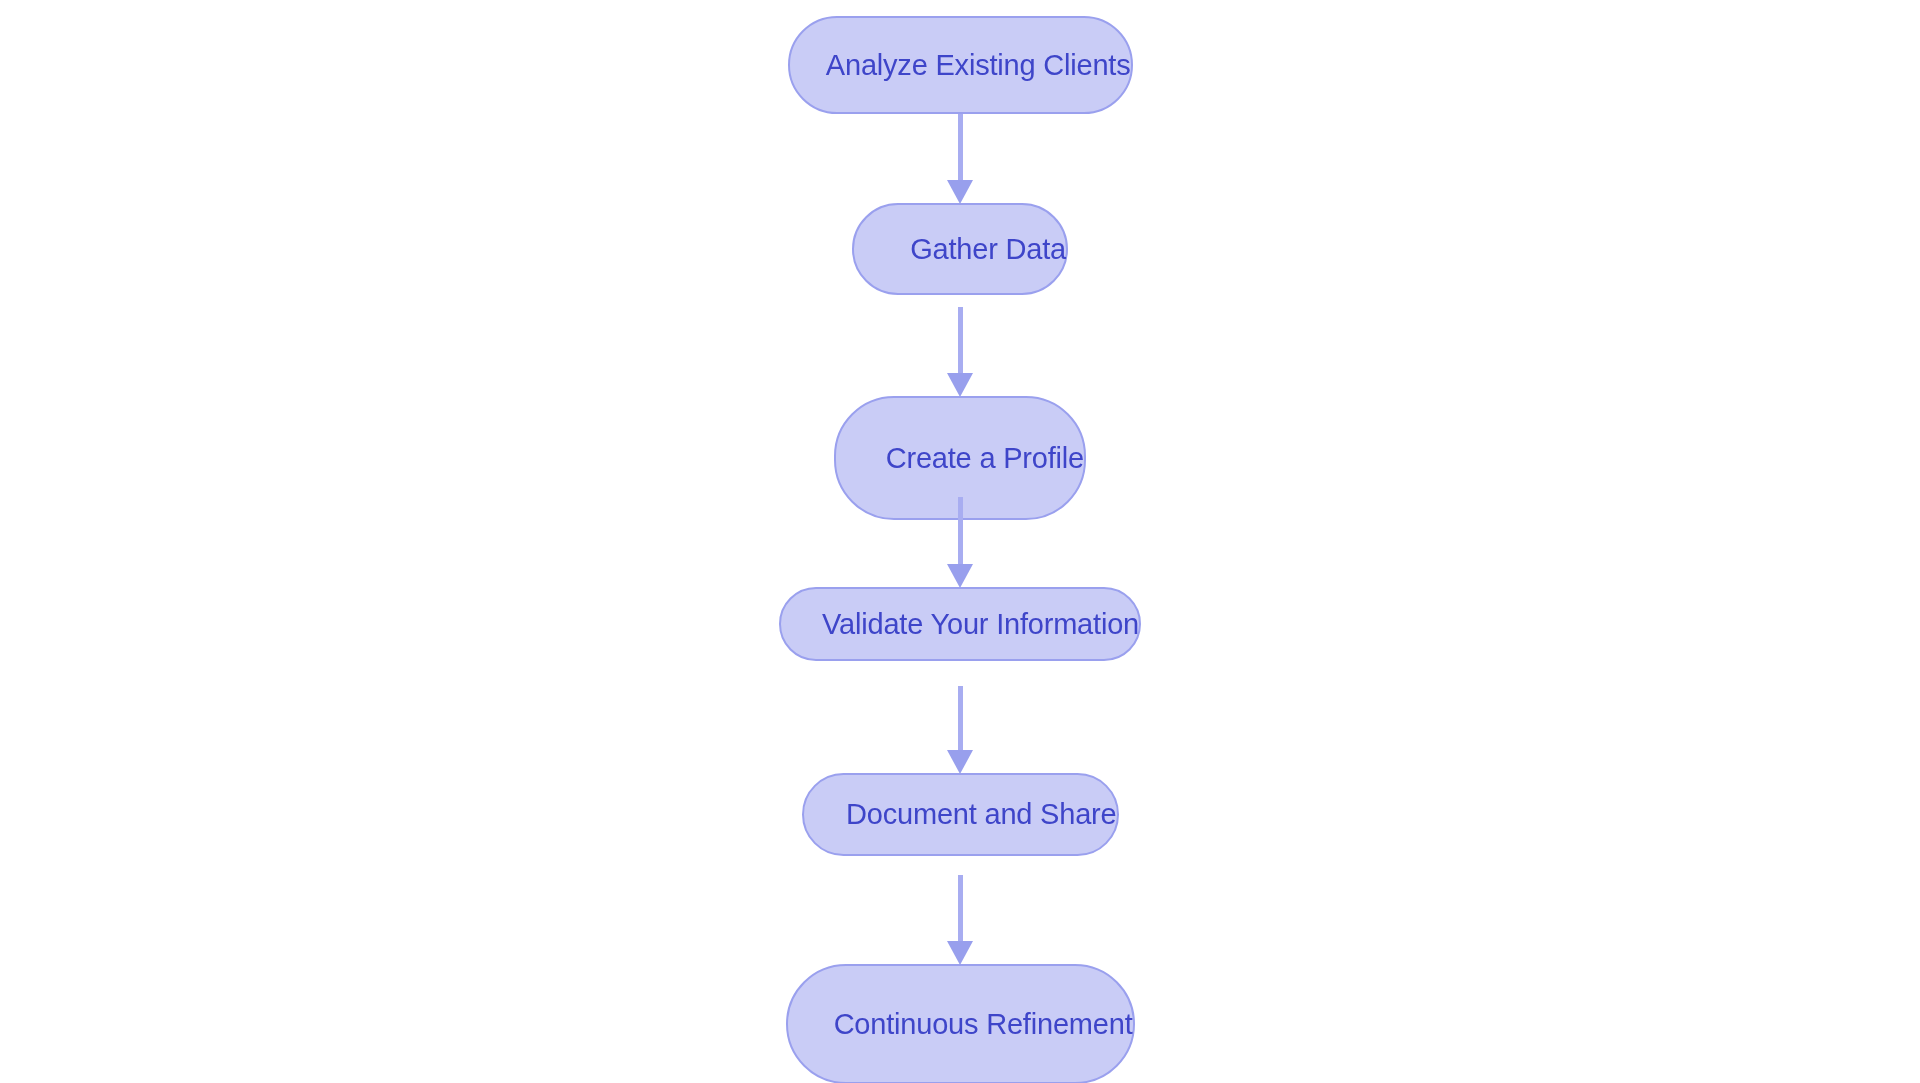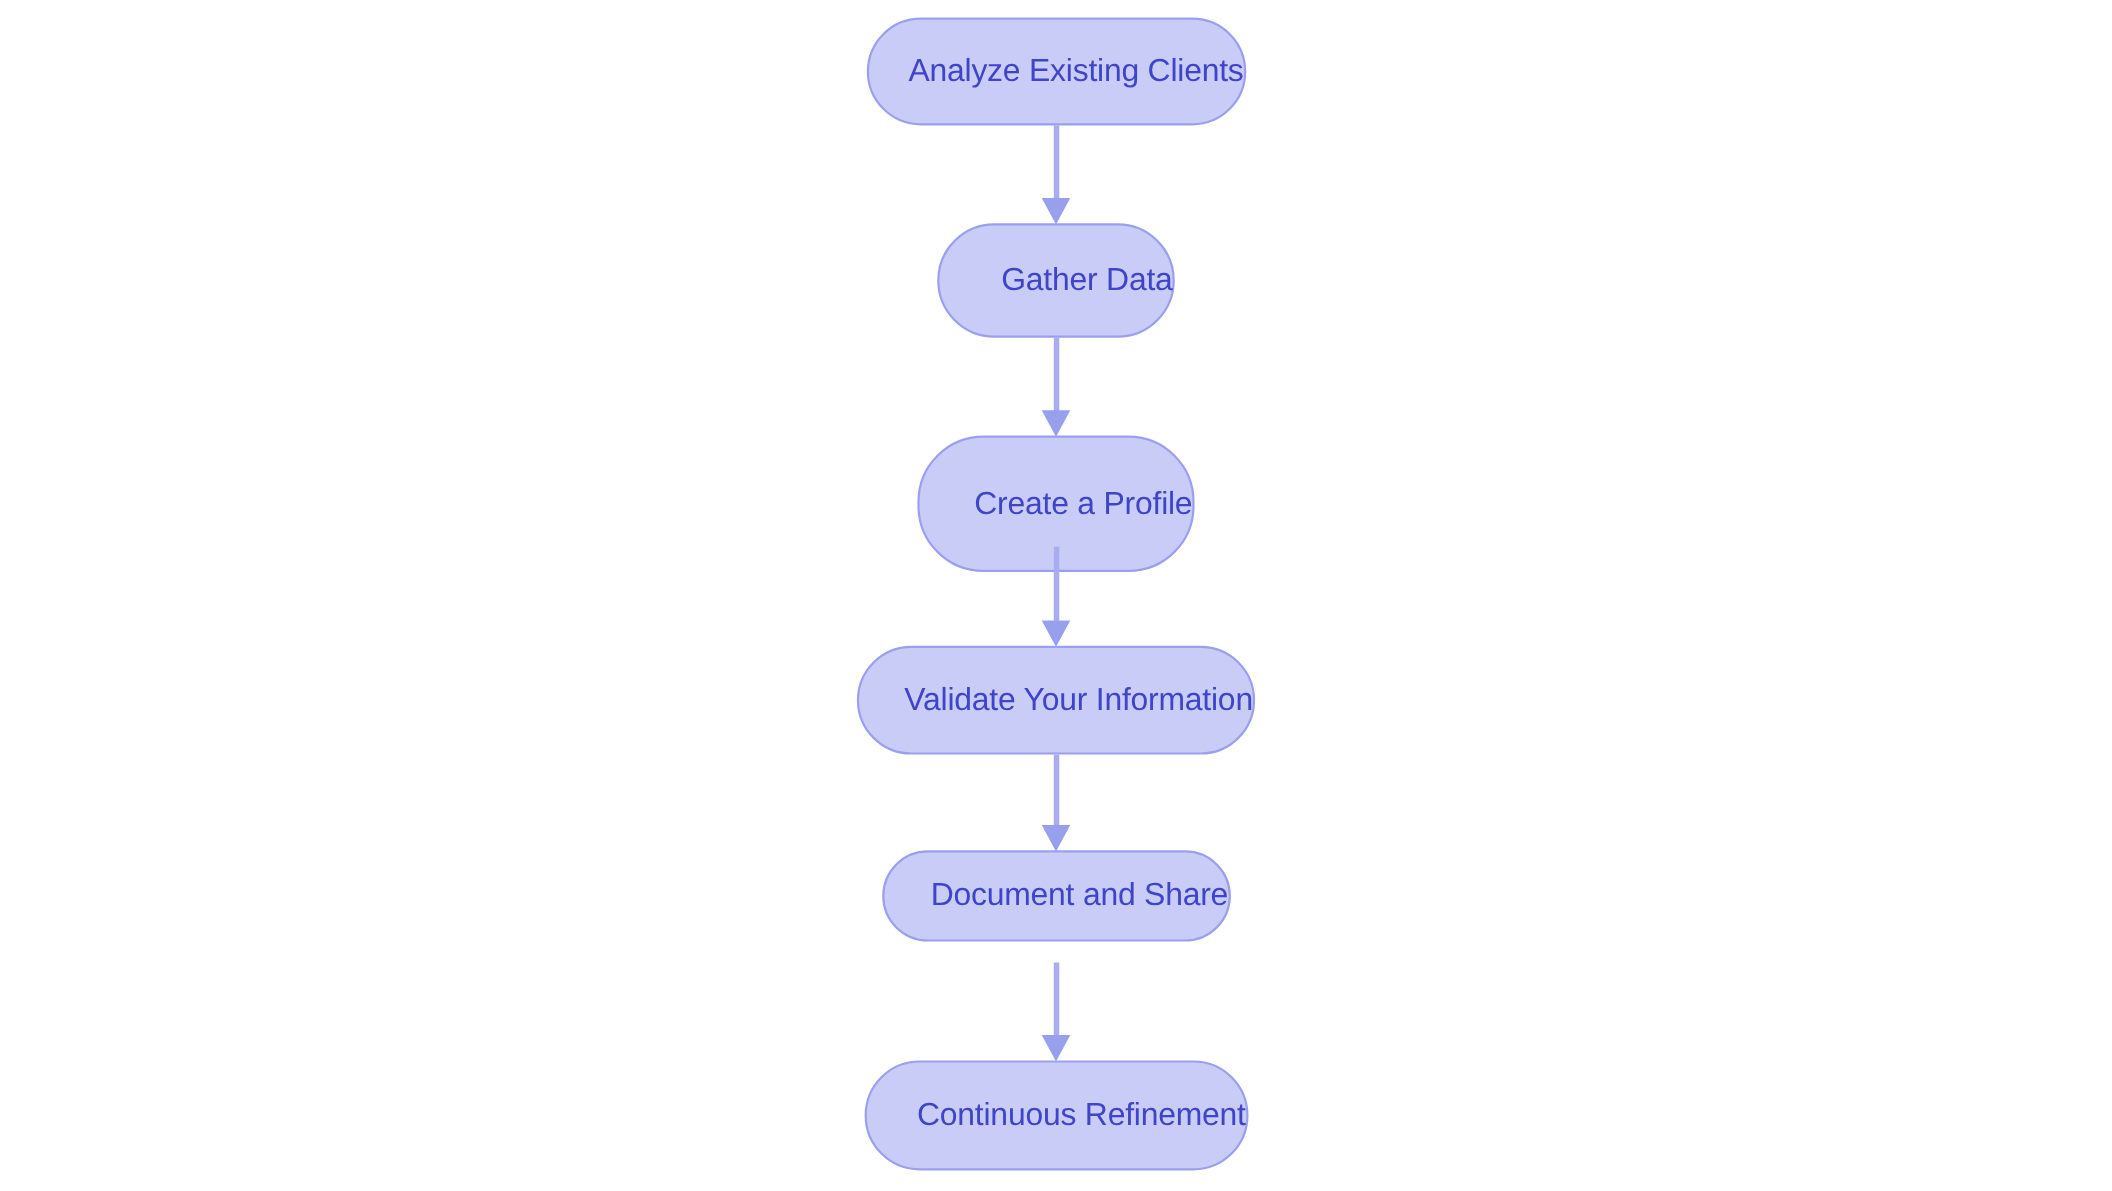--- a/index.html
+++ b/index.html
@@ -49,33 +49,33 @@
   }
 </style>
 </head>
 <body>
 
 <main class="canvas" id="canvas" style="--bg: #ffffff; --node-fill: #c9ccf6; --node-border: #9aa0ee; --node-text: #3e45c9; --connector: #a8adf1; --arrowhead: #989fed;">
   <div id="flow">
       <div class="node" style="left: 787.5px; top: 16px; width: 345px; height: 98px;">
         <span class="node-label">Analyze Existing Clients</span>
       </div>
-      <div class="node" style="left: 852px; top: 203px; width: 216px; height: 104px;">
+      <div class="node" style="left: 852px; top: 203px; width: 216px; height: 92px;">
         <span class="node-label">Gather Data</span>
       </div>
       <div class="node" style="left: 834px; top: 396px; width: 252px; height: 124px;">
         <span class="node-label">Create a Profile</span>
       </div>
-      <div class="node" style="left: 779px; top: 587px; width: 362px; height: 99px;">
+      <div class="node" style="left: 779px; top: 587px; width: 362px; height: 74px;">
         <span class="node-label">Validate Your Information</span>
       </div>
       <div class="node" style="left: 801.5px; top: 773px; width: 317px; height: 83px;">
         <span class="node-label">Document and Share</span>
       </div>
-      <div class="node" style="left: 785.5px; top: 964px; width: 349px; height: 100px;">
+      <div class="node" style="left: 785.5px; top: 964px; width: 349px; height: 120px;">
         <span class="node-label">Continuous Refinement</span>
       </div>
       <div class="connector-line" style="left: 957.5px; top: 114px; height: 69px;"></div>
       <div class="connector-arrowhead" style="left: 947px; top: 180px;"></div>
       <div class="connector-line" style="left: 957.5px; top: 307px; height: 69px;"></div>
       <div class="connector-arrowhead" style="left: 947px; top: 373px;"></div>
       <div class="connector-line" style="left: 957.5px; top: 497px; height: 70px;"></div>
       <div class="connector-arrowhead" style="left: 947px; top: 564px;"></div>
       <div class="connector-line" style="left: 957.5px; top: 686px; height: 67px;"></div>
       <div class="connector-arrowhead" style="left: 947px; top: 750px;"></div>

